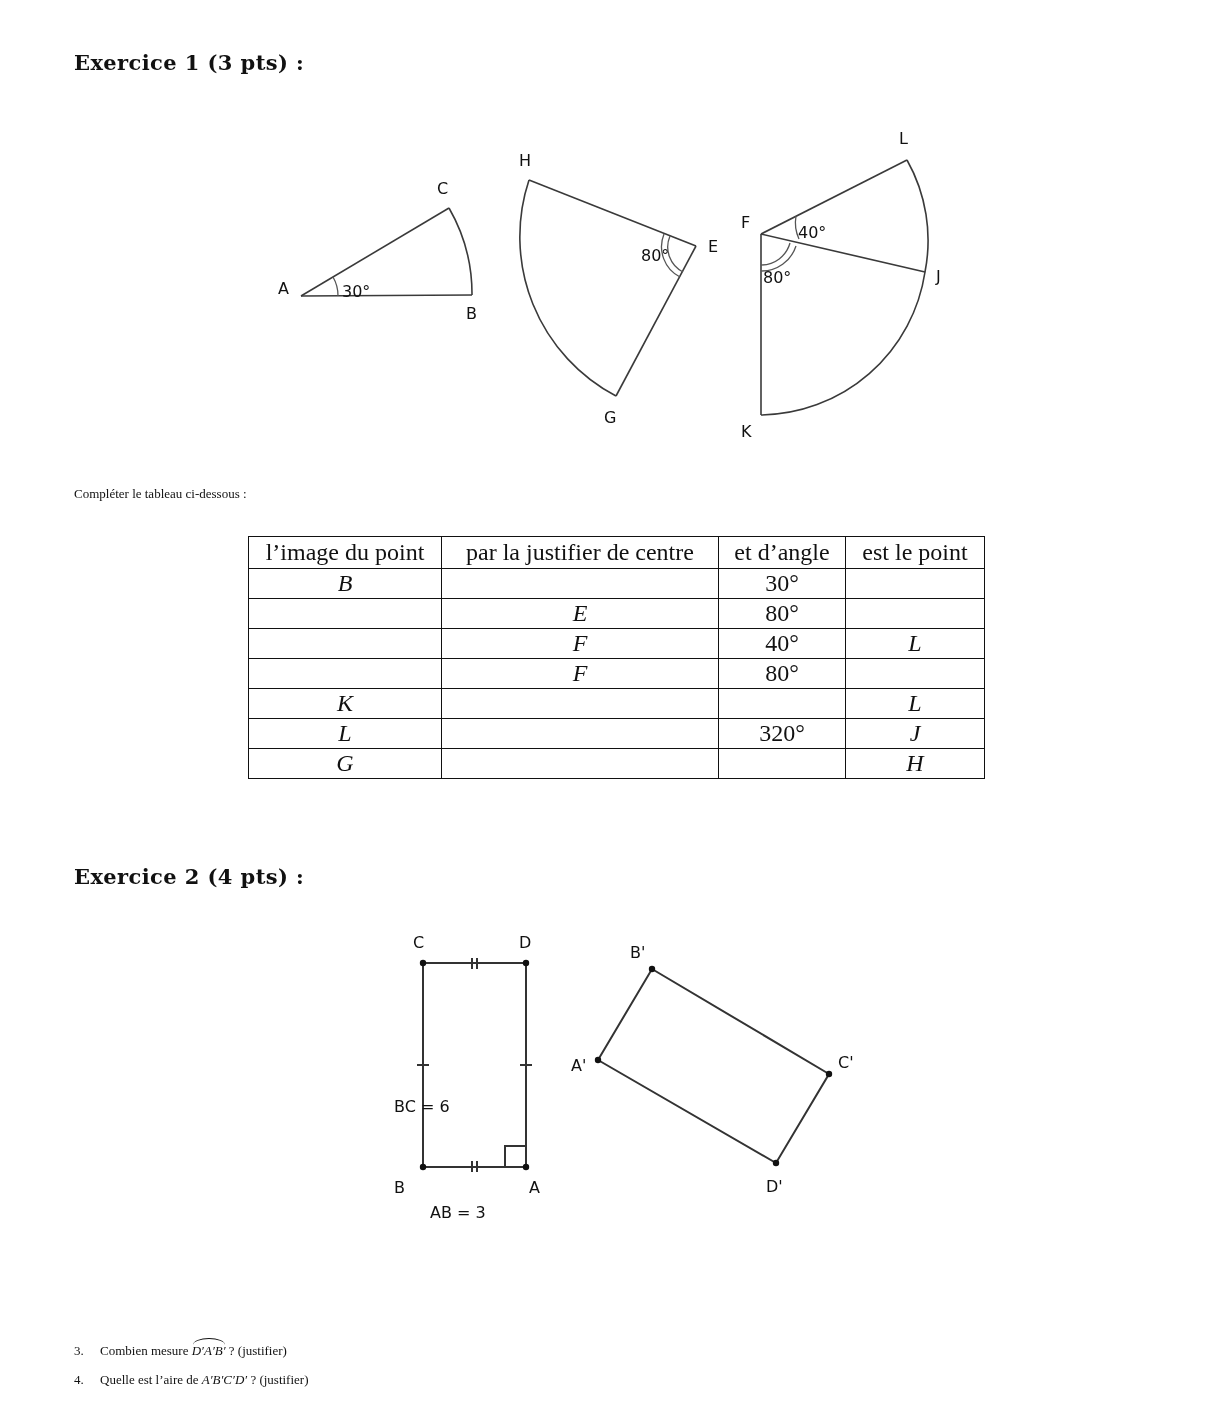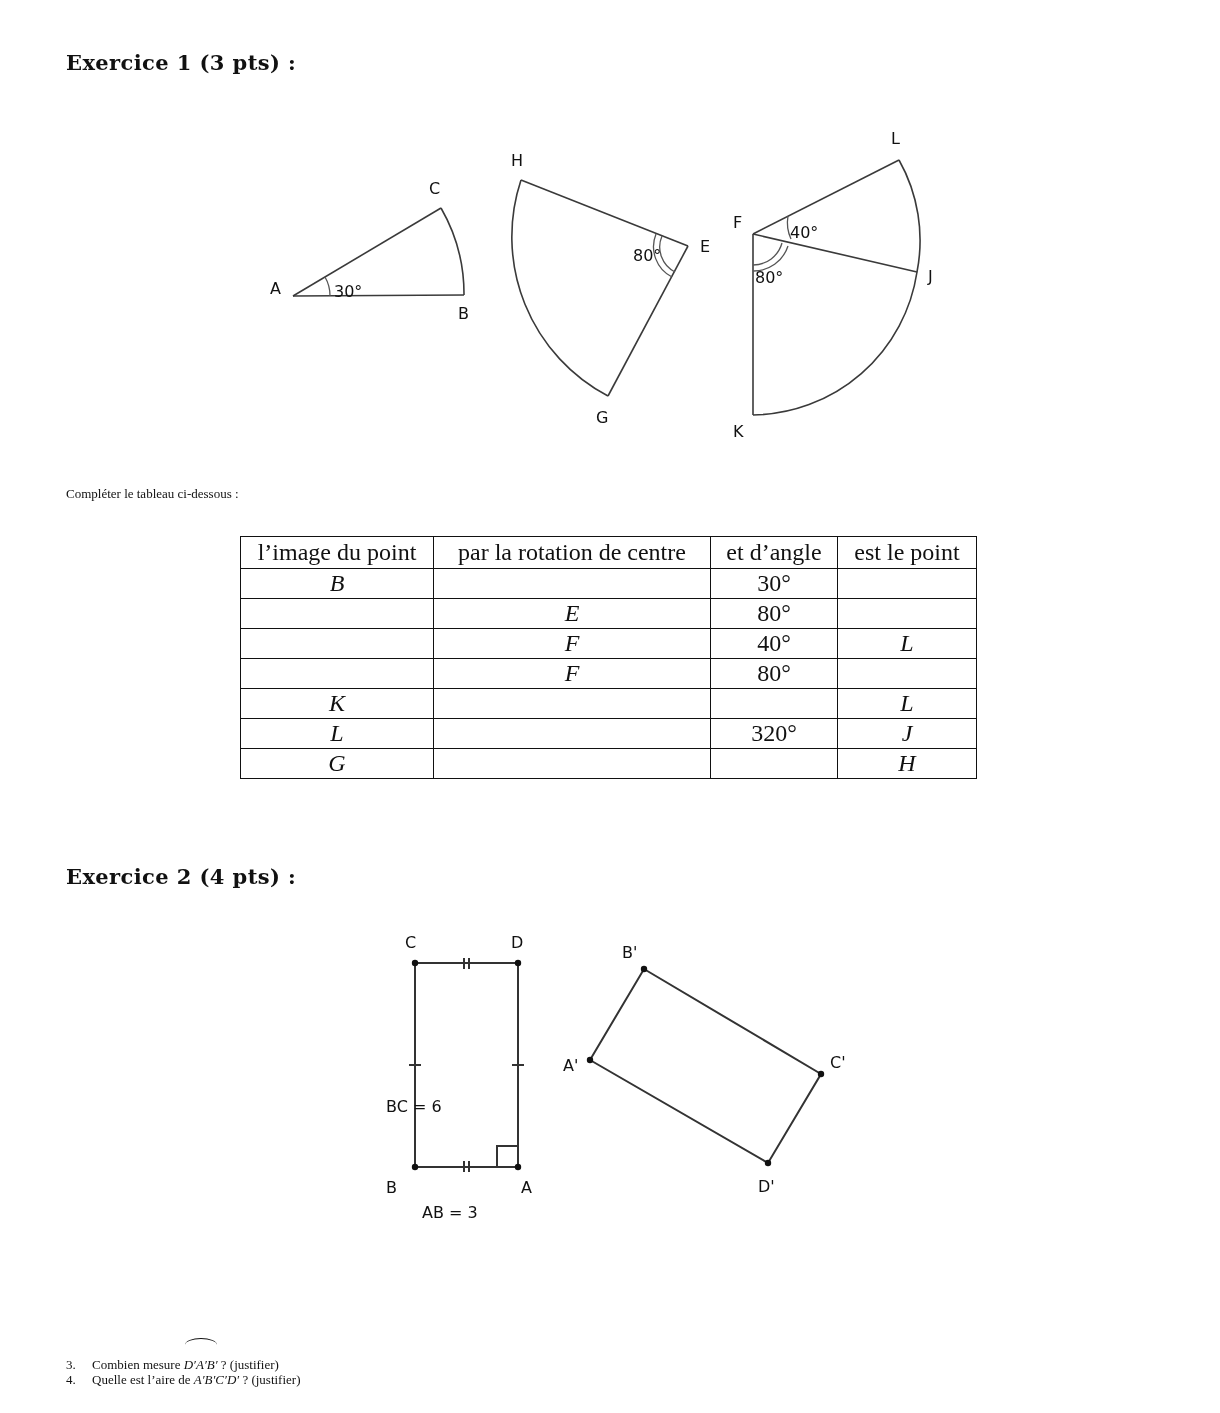--- a/index.html
+++ b/index.html
@@ -4,42 +4,42 @@
 <style>
   html,body{margin:0;padding:0;}
   body{
     width:1220px;height:1413px;
     background:#ffffff;
     font-family:"Liberation Serif", serif;
     color:#111111;
     position:relative;
     overflow:hidden;
   }
-  .page{position:absolute;left:0;top:0;width:988px;height:1413px;}
+  .page{position:absolute;left:8px;top:0;width:988px;height:1413px;}
 
   
   .ex-title{
     position:absolute;
     font-family:"DejaVu Serif", serif;
     font-weight:bold;
     font-size:21px;
     letter-spacing:.4px;
     white-space:nowrap;
   }
   .prose{
     position:absolute;
     font-size:13px;
     white-space:nowrap;
   }
   .num{display:inline-block;width:26px;}
   i.mv{font-family:"Liberation Serif",serif;font-style:italic;}
   .angle-over{
     position:relative;
     display:inline-block;
-    padding-top:16px;
+    padding-top:2px;
   }
   .angle-over::before{
     content:"";
     position:absolute;
     left:1px;right:1px;top:-3px;
     height:7px;
     border-top:1.4px solid #111;
     border-radius:60% 60% 0 0 / 100% 100% 0 0;
   }
 
@@ -138,21 +138,21 @@
     <text class="fig-ang" x="790" y="238">40°</text>
     <text class="fig-ang" x="755" y="283">80°</text>
   </svg>
 
   <div class="prose" style="left:66px;top:486px;">Compléter le tableau ci-dessous :</div>
 
   <table class="tbl" style="left:240px;top:536px;">
     <thead>
       <tr>
         <th class="c1">l’image du point</th>
-        <th class="c2">par la rotation de centre</th>
+        <th class="c2">par la justifier de centre</th>
         <th class="c3">et d’angle</th>
         <th class="c4">est le point</th>
       </tr>
     </thead>
     <tbody>
       <tr>
         <td class="it">B</td>
         <td class="it"></td>
         <td>30°</td>
         <td class="it"></td>

